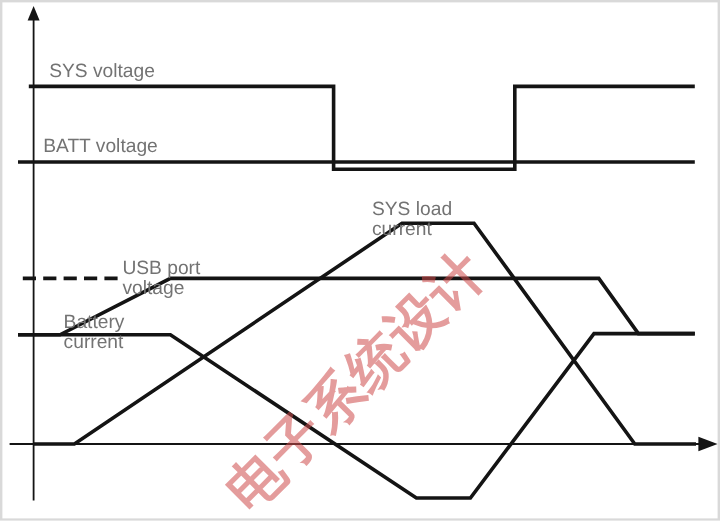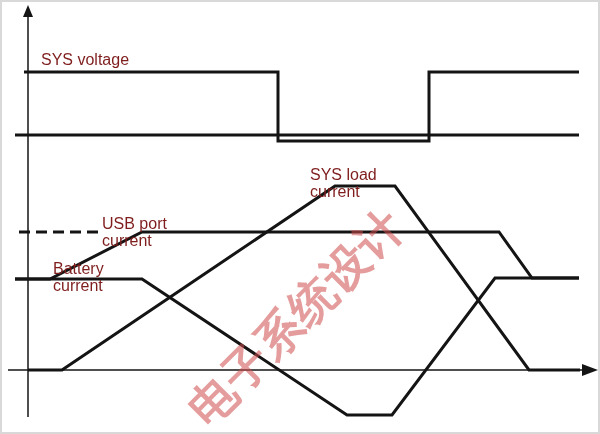--- a/index.html
+++ b/index.html
@@ -15,21 +15,21 @@
   }
   #wave-svg {
     position: absolute;
     left: 0; top: 0;
     width: 600px; height: 434px;
   }
   .wave-label {
     position: absolute;
     font-size: 16px;
     line-height: 17px;
-    color: #7f1d1d;
+    color: #737373;
     white-space: pre-line;
     z-index: 3;
   }
   .centered { }
   #lbl-sys-voltage  { left: 39px;  top: 49px;  }
   #lbl-batt-voltage { left: 34px;  top: 112px; }
   #lbl-sys-load     { left: 308px; top: 164px; width: 120px; }
   #lbl-usb-port     { left: 100px; top: 213px; width: 120px; }
   #lbl-charging     { left: 51px;  top: 258px; width: 120px; }
   #lbl-battery      { left: 298px; top: 395px; width: 142px; line-height: 17.5px; }
@@ -65,21 +65,22 @@
       <polygon points="596,368 580,362 580,374" fill="#141414"></polygon>
       <polyline points="22,70 276,70 276,139 427,139 427,70 577,70" fill="none" stroke="#141414" stroke-width="3"></polyline>
       <polyline points="13,133 577,133" fill="none" stroke="#141414" stroke-width="3"></polyline>
       <polyline points="13,277 48,277 140,230 497,230 530,276 577,276" fill="none" stroke="#141414" stroke-width="3"></polyline>
       <polyline points="13,277 140,277 345,413 390,413 493,276 577,276" fill="none" stroke="#141414" stroke-width="3"></polyline>
       <polyline points="26,368 60,368 333,184 393,184 527,368 578,368" fill="none" stroke="#141414" stroke-width="3"></polyline>
       <polyline points="17,230 100,230" fill="none" stroke="#141414" stroke-width="3" stroke-dasharray="11,6"></polyline>
     </svg>
 
   <div class="wave-label" id="lbl-sys-voltage">SYS voltage</div>
+  <div class="wave-label" id="lbl-batt-voltage">BATT voltage</div>
   <div class="wave-label centered" id="lbl-sys-load">SYS load
 current</div>
   <div class="wave-label centered" id="lbl-usb-port">USB port
-current</div>
+voltage</div>
   <div class="wave-label centered" id="lbl-charging">Battery
 current</div>
 
   <div class="watermark" id="wm-slogan" style="color: rgba(205, 75, 75, 0.55);">电子系统设计</div>
 </div>
 
 </body></html>

